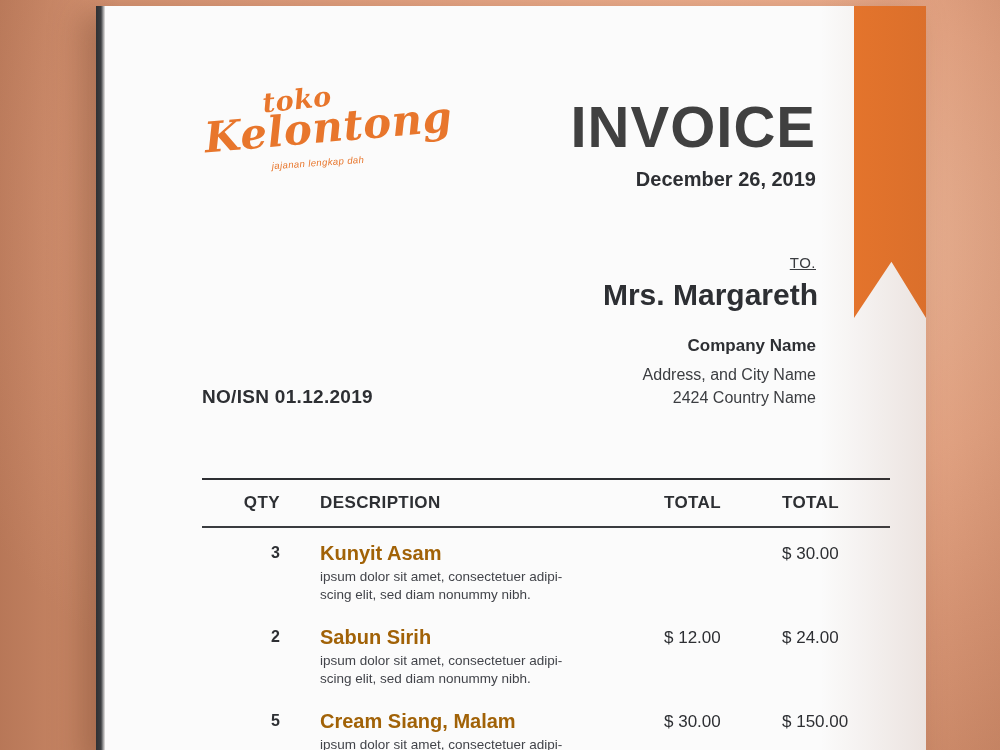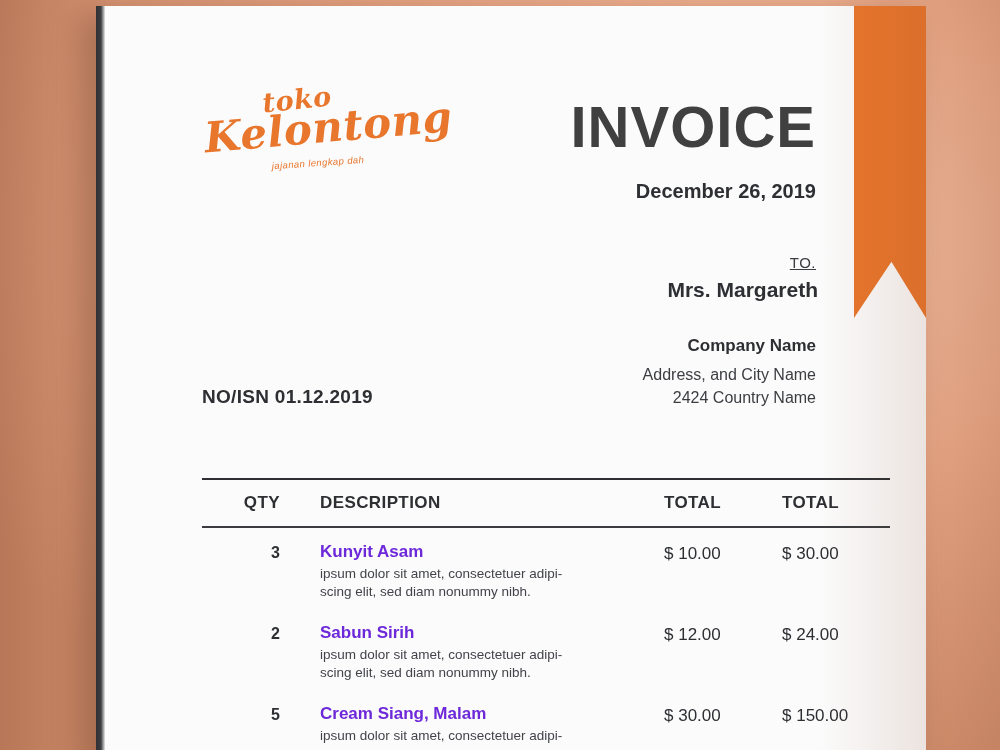--- a/index.html
+++ b/index.html
@@ -122,21 +122,21 @@
     top: 92px;
     font-size: 58px;
     font-weight: bold;
     color: #404040;
     letter-spacing: 1px;
     line-height: 1;
   }
   #invoice-date {
     position: absolute;
     right: 110px;
-    top: 174px;
+    top: 162px;
     font-size: 20px;
     font-weight: bold;
     color: #2d2f33;
     text-align: right;
   }
 
   
   #to-label {
     position: absolute;
     right: 110px;
@@ -144,21 +144,21 @@
     font-size: 15px;
     color: #3b3d41;
     text-align: right;
     letter-spacing: 0.5px;
     text-decoration: underline;
   }
   #to-name {
     position: absolute;
     right: 108px;
     top: 272px;
-    font-size: 21px;
+    font-size: 30px;
     font-weight: bold;
     color: #2d2f33;
     text-align: left;
   }
   #to-company {
     position: absolute;
     right: 110px;
     top: 330px;
     font-size: 17px;
     font-weight: bold;
@@ -219,23 +219,23 @@
     padding-bottom: 8px;
   }
   .trow .col-qty {
     font-size: 16px;
     font-weight: bold;
     color: #2d2f33;
     padding-top: 2px;
   }
   .trow .col-desc { padding-left: 40px; }
   .item-name {
-    font-size: 17px;
-    font-weight: bold;
-    color: #6d28d9;
+    font-size: 20px;
+    font-weight: bold;
+    color: #a16207;
     margin-bottom: 3px;
   }
   .item-desc {
     font-size: 13.5px;
     color: #42444a;
     line-height: 1.35;
     max-width: 270px;
   }
   .trow .col-price,
   .trow .col-total {
@@ -285,21 +285,20 @@
         </div>
 
         <div class="rule thin"></div>
 
         <div class="trow">
           <div class="col-qty">3</div>
           <div class="col-desc">
             <div class="item-name">Kunyit Asam</div>
             <div class="item-desc">ipsum dolor sit amet, consectetuer adipi-scing elit, sed diam nonummy nibh.</div>
           </div>
-          <div class="col-price">$ 10.00</div>
           <div class="col-total">$  30.00</div>
         </div>
 
         <div class="trow">
           <div class="col-qty">2</div>
           <div class="col-desc">
             <div class="item-name">Sabun Sirih</div>
             <div class="item-desc">ipsum dolor sit amet, consectetuer adipi-scing elit, sed diam nonummy nibh.</div>
           </div>
           <div class="col-price">$ 12.00</div>

